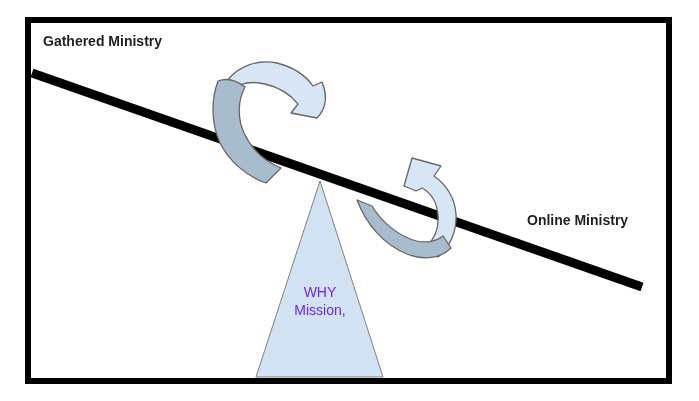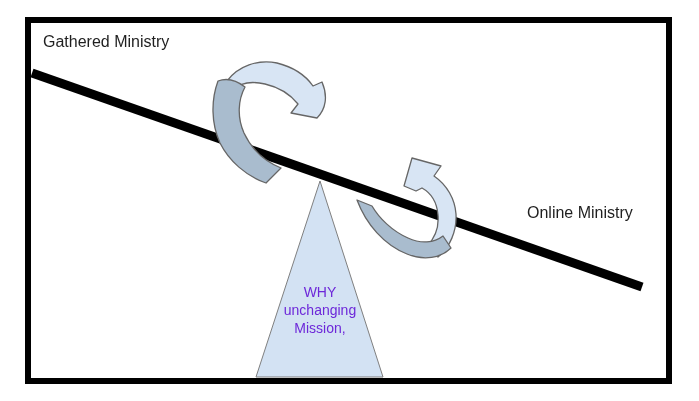--- a/index.html
+++ b/index.html
@@ -36,31 +36,32 @@
     stroke: #666666;
     stroke-width: 1.3;
     stroke-linejoin: round;
   }
   .triangle {
     stroke: #7f7f7f;
     stroke-width: 1;
   }
   .label {
     position: absolute;
-    font-size: 16px;
+    font-size: 14px;
     color: #1f1f1f;
     white-space: nowrap;
+    font-weight: bold;
   }
   .label-gathered {
     left: 43px;
     top: 33px;
   }
   .label-online {
     left: 527px;
-    top: 204px;
+    top: 212px;
   }
   .fulcrum-text {
     position: absolute;
     left: 245px;
     top: 283px;
     width: 150px;
     text-align: center;
     font-size: 14px;
     line-height: 18px;
     color: #6d28d9;
@@ -119,17 +120,16 @@
              C 392,231 379,218 372,206
              Z" fill="#a9bcce"></path>
   </svg>
 
   <div class="label label-gathered">Gathered Ministry</div>
 
   <div class="label label-online">Online Ministry</div>
 
   <div class="fulcrum-text">
     <div>WHY</div>
-    <div>unchanging</div>
     <div>Mission,</div>
   </div>
 
 </div>
 
 </body></html>

